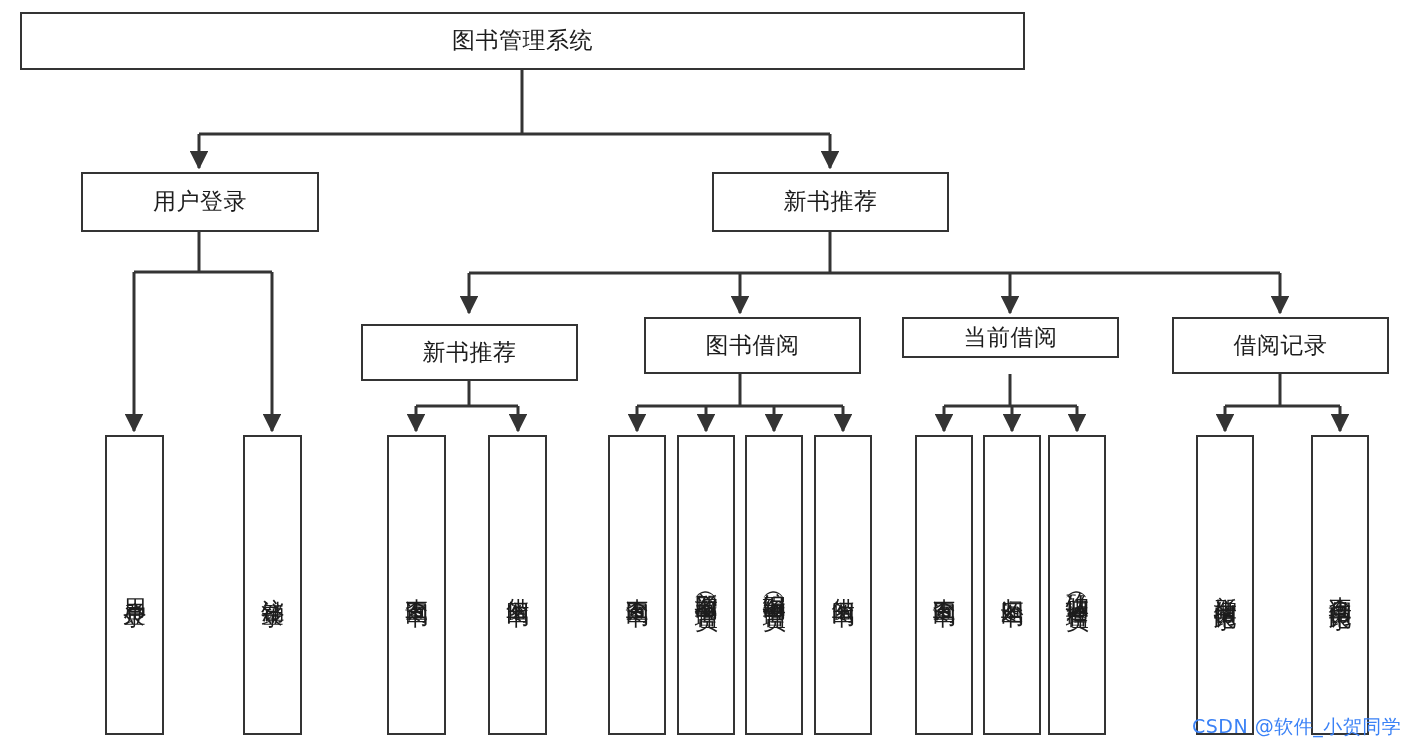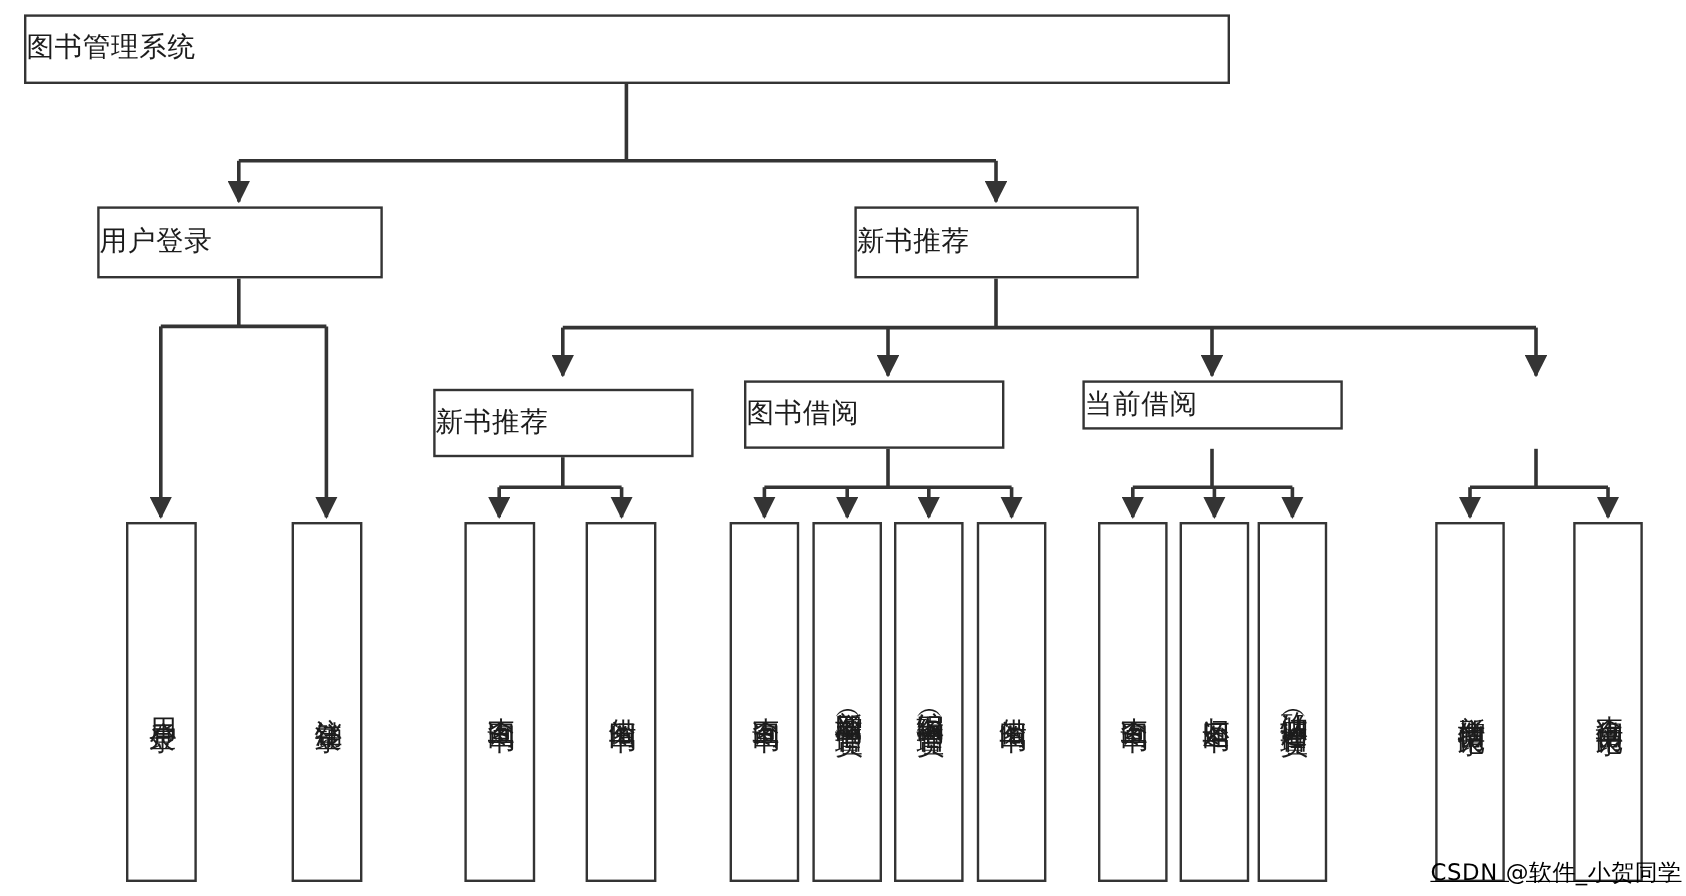--- a/index.html
+++ b/index.html
@@ -26,21 +26,21 @@
     height: 747px;
     pointer-events: none;
   }
   .node {
     position: absolute;
     box-sizing: border-box;
     background: #ffffff;
     border: 2.5px solid #343434;
     display: flex;
     align-items: center;
-    justify-content: flex-start;
+    justify-content: center;
     text-align: center;
   }
   .node .label {
     color: #1c1c1c;
     line-height: 1.18;
     letter-spacing: 0.5px;
   }
   .node.horiz .label {
     font-size: 23px;
   }
@@ -55,26 +55,25 @@
     line-height: 1.2;
     letter-spacing: 2.5px;
     white-space: nowrap;
     max-height: 268px;
   }
   .node.vert.tall .label {
     max-height: 290px;
   }
   .watermark {
     position: absolute;
-    color: #000000;
+    color: #3b82f6;
     font-size: 19px;
     letter-spacing: 0.5px;
     white-space: nowrap;
     user-select: none;
-    text-decoration: underline;
   }
 </style>
 </head>
 <body>
 
 <div id="canvas">
 
   <svg id="edges" viewBox="0 0 1405 747" width="1405" height="747" xmlns="http://www.w3.org/2000/svg">
     <defs>
       <marker id="arrow" viewBox="0 0 10 10" refX="9.2" refY="5" markerWidth="6.2" markerHeight="6.2" orient="auto-start-reverse">
@@ -133,26 +132,29 @@
   <div class="node horiz" style="left:81px; top:172px; width:238px; height:60px;">
     <span class="label">用户登录</span>
   </div>
   <div class="node horiz" style="left:712px; top:172px; width:237px; height:60px;">
     <span class="label">新书推荐</span>
   </div>
 
   <div class="node horiz" style="left:361px; top:324px; width:217px; height:57px;">
     <span class="label">新书推荐</span>
   </div>
-  <div class="node horiz" style="left:620px; top:317px; width:217px; height:57px;">
+  <div class="node horiz" style="left:644px; top:317px; width:217px; height:57px;">
     <span class="label">图书借阅</span>
   </div>
   <div class="node horiz" style="left:902px; top:317px; width:217px; height:41px;">
     <span class="label">当前借阅</span>
   </div>
+  <div class="node horiz" style="left:1172px; top:317px; width:217px; height:57px;">
+    <span class="label">借阅记录</span>
+  </div>
 
   <div class="node vert" style="left:105px; top:435px; width:59px; height:300px;">
     <span class="label">用户登录</span>
   </div>
   <div class="node vert" style="left:243px; top:435px; width:59px; height:300px;">
     <span class="label">注销登录</span>
   </div>
 
   <div class="node vert" style="left:387px; top:435px; width:59px; height:300px;">
     <span class="label">查询图书</span>

